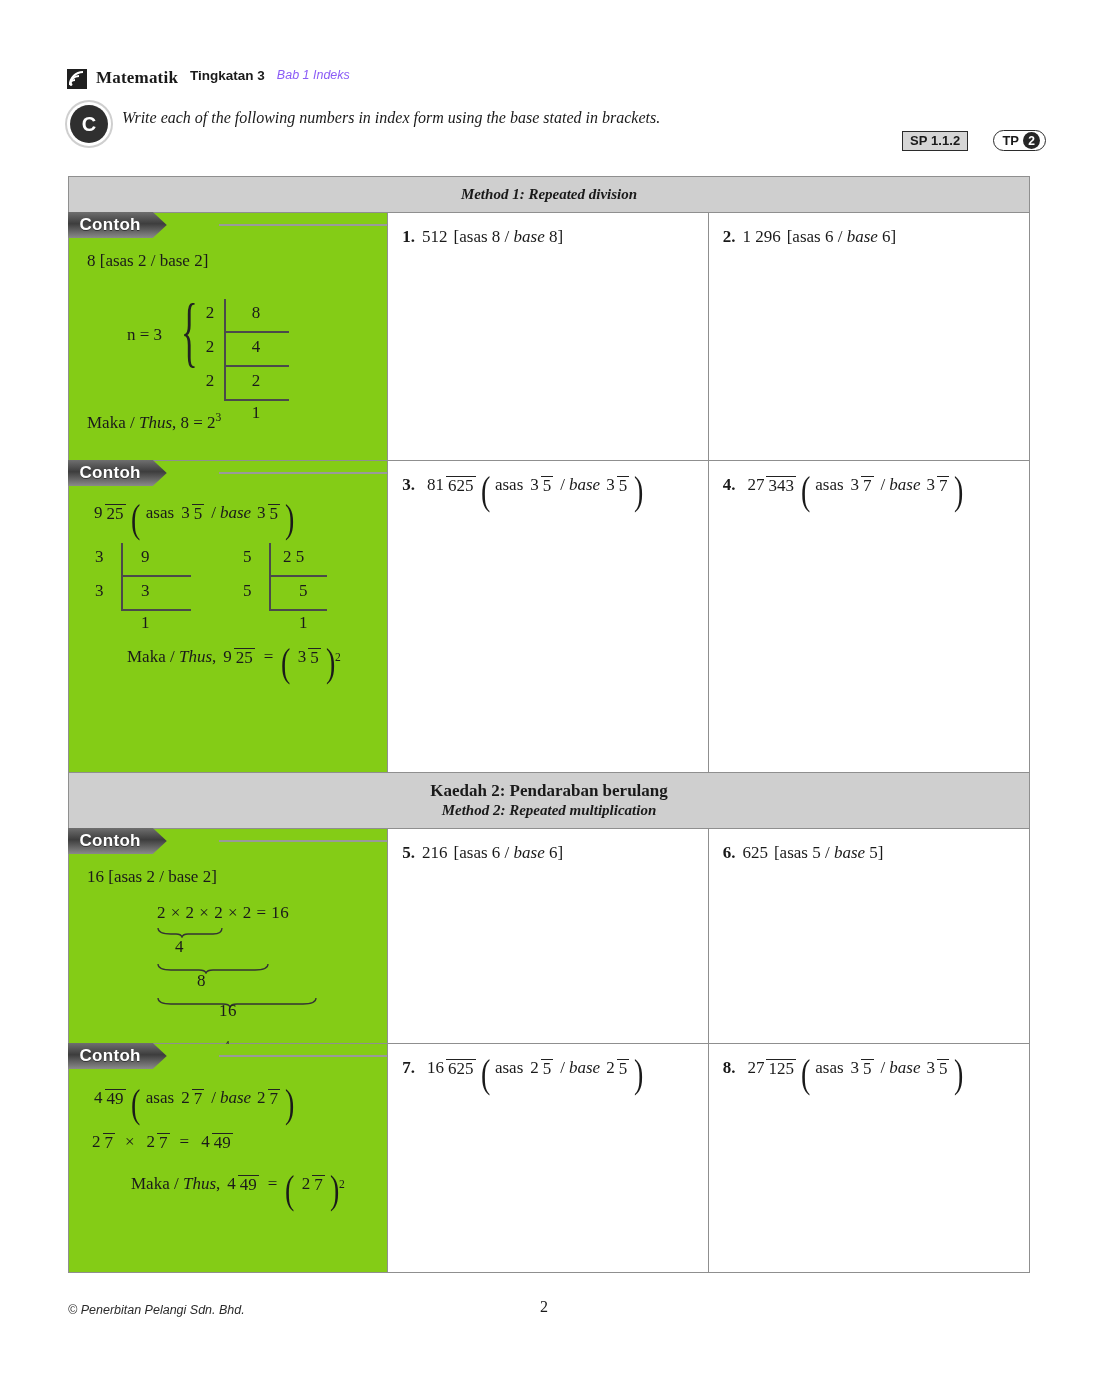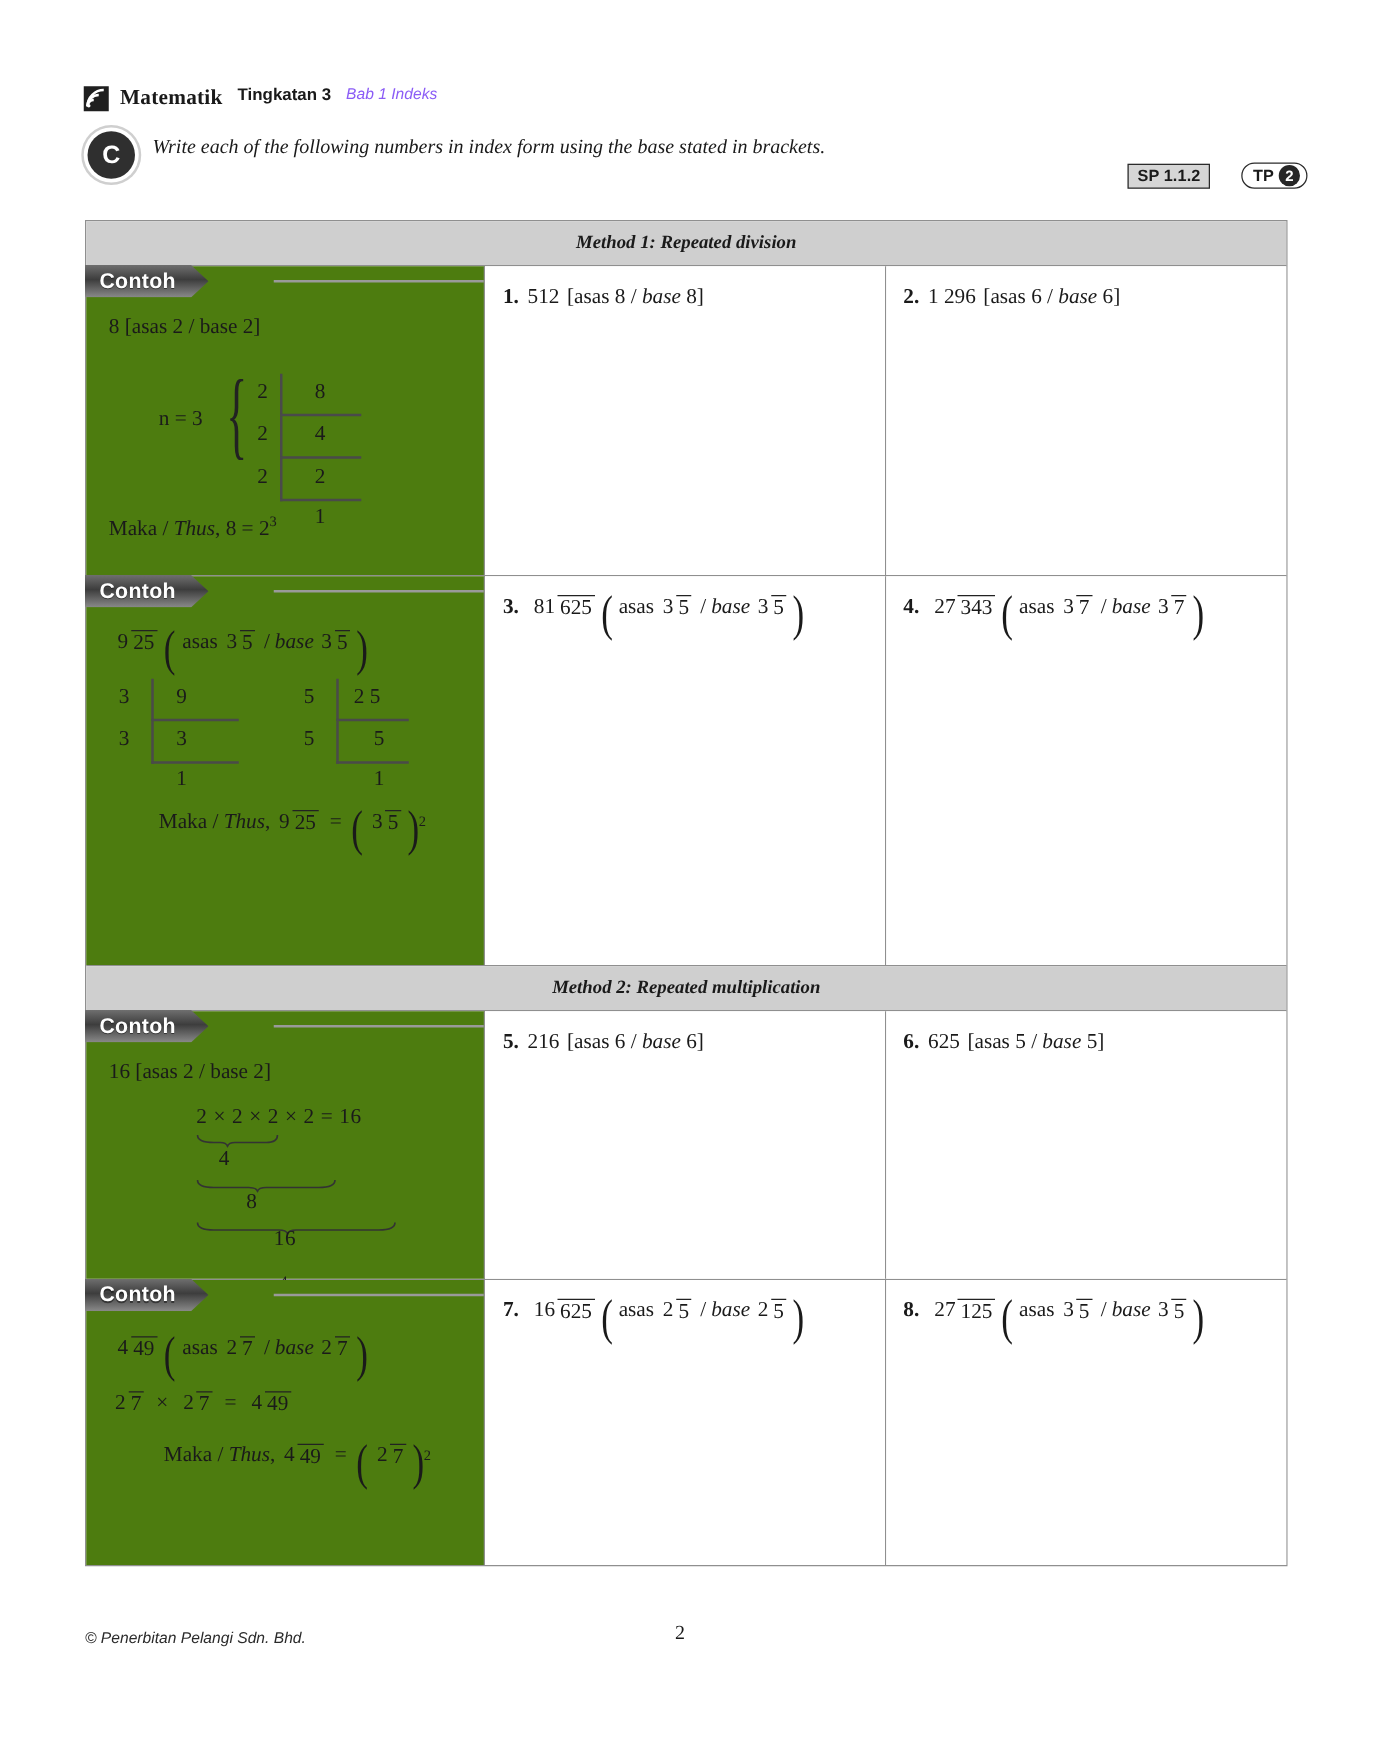--- a/index.html
+++ b/index.html
@@ -56,21 +56,21 @@
   .tbl { position:absolute; left:68px; top:176px; width:962px; border:1.5px solid #8f8f8f; }
   .tbl-row { display:flex; border-bottom:1.5px solid #8f8f8f; }
   .tbl-row:last-child { border-bottom:none; }
   .method-head {
     background:#cfcfcf; width:100%; text-align:center; padding:8px 0 9px;
   }
   .method-ms { font-weight:bold; font-size:17px; }
   .method-en { font-weight:bold; font-style:italic; font-size:15px; margin-top:1px; }
 
   .cell-example {
-    width:320px; background:#4d7c0f; border-right:1.5px solid #8f8f8f;
+    width:320px; background:#84cc16; border-right:1.5px solid #8f8f8f;
     position:relative; padding:34px 14px 14px 14px;
   }
   .cell-q {
     width:321px; background:#fff; border-right:1.5px solid #8f8f8f;
     padding:14px 12px 12px 14px;
   }
   .cell-q.last { border-right:none; width:321px; }
 
   
   .contoh {
@@ -329,20 +329,21 @@
             <span class="num">3</span>
             <span class="den">7</span>
           </span>
           <span class="paren">)</span>
         </div>
       </div>
     </div>
 
     <div class="tbl-row">
       <div class="method-head">
+        <div class="method-ms">Kaedah 2: Pendaraban berulang</div>
         <div class="method-en">Method 2: Repeated multiplication</div>
       </div>
     </div>
 
     <div class="tbl-row" style="height:215px;">
       <div class="cell-example">
         <div class="contoh">Contoh</div>
         <div class="contoh-line"></div>
 
         <div style="font-size:17px;">

